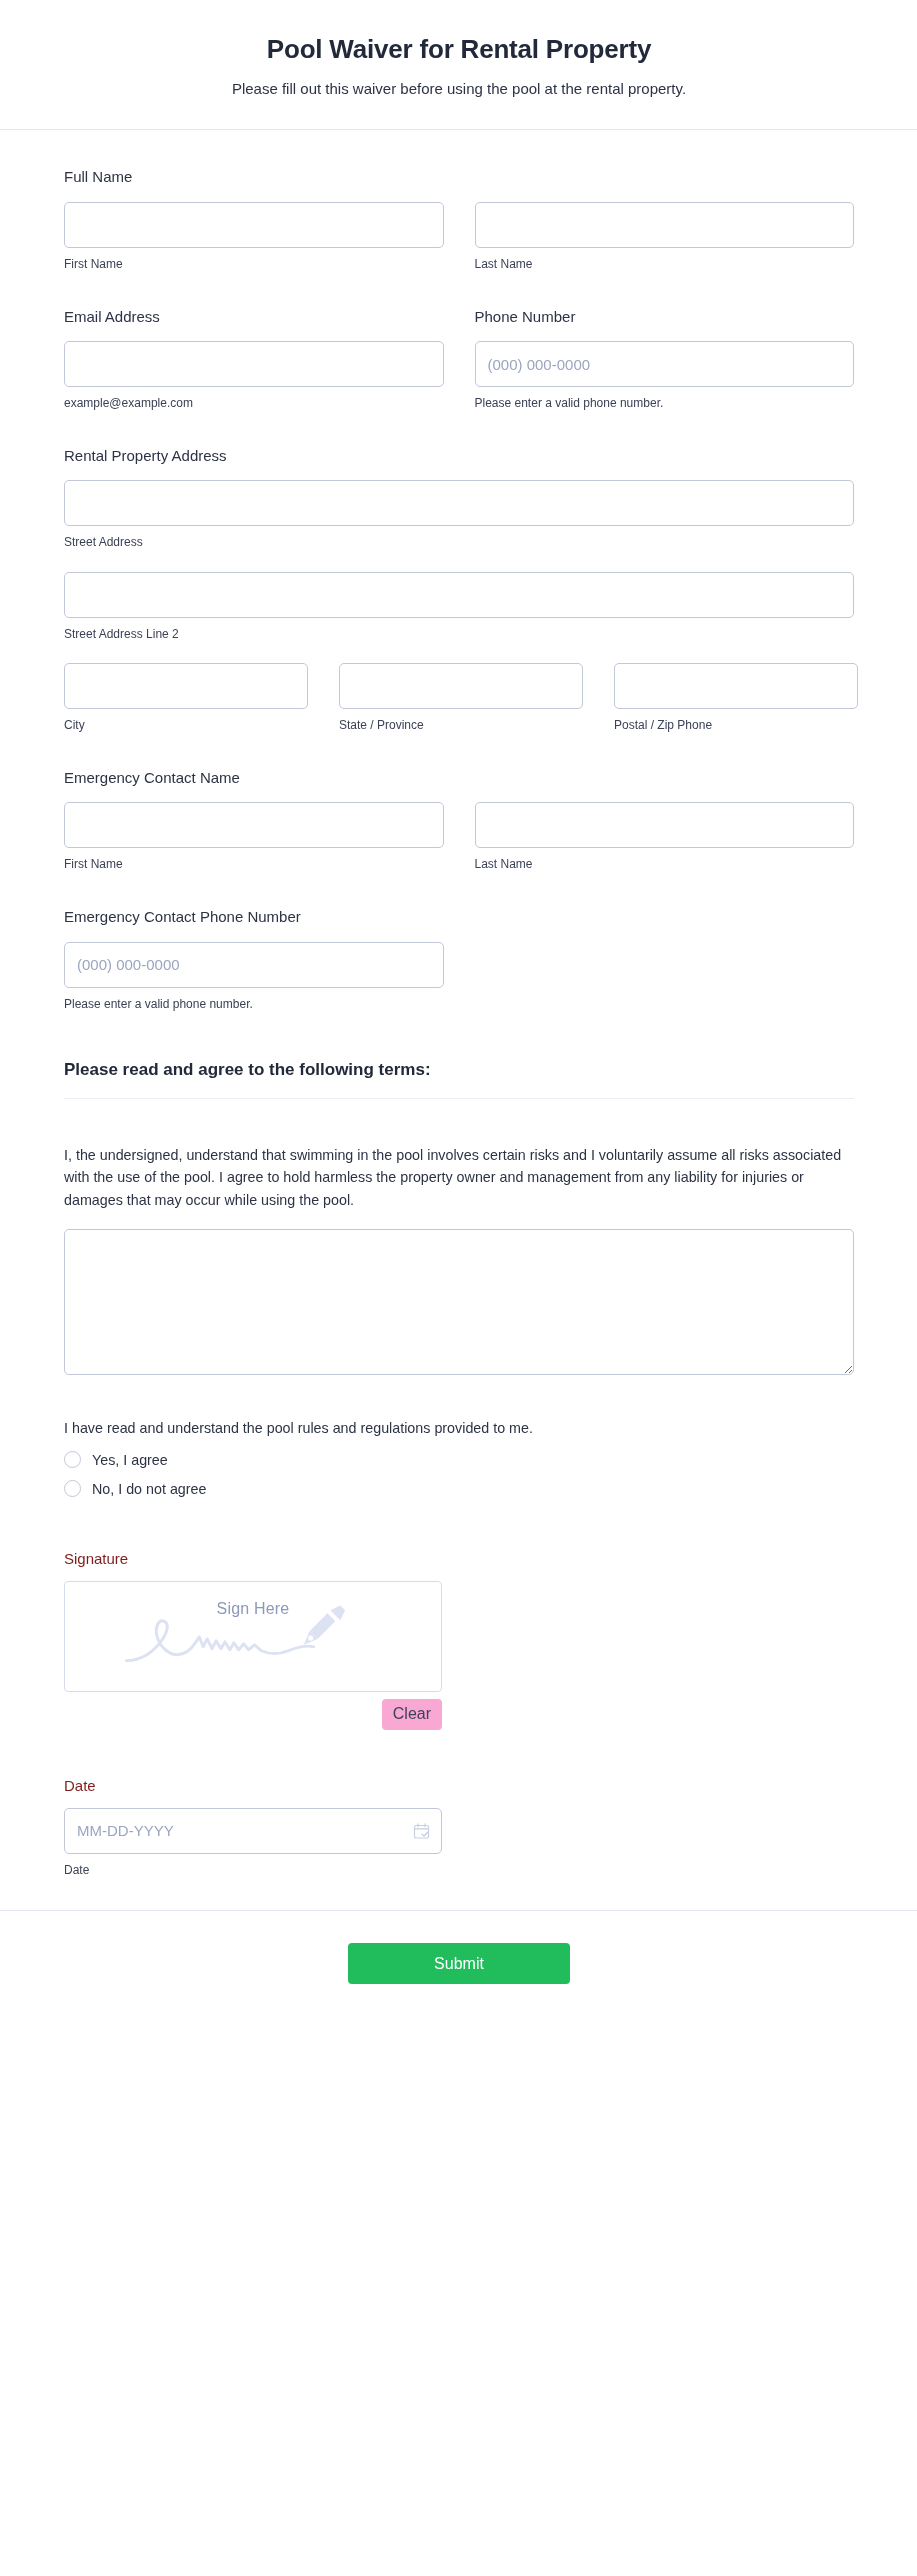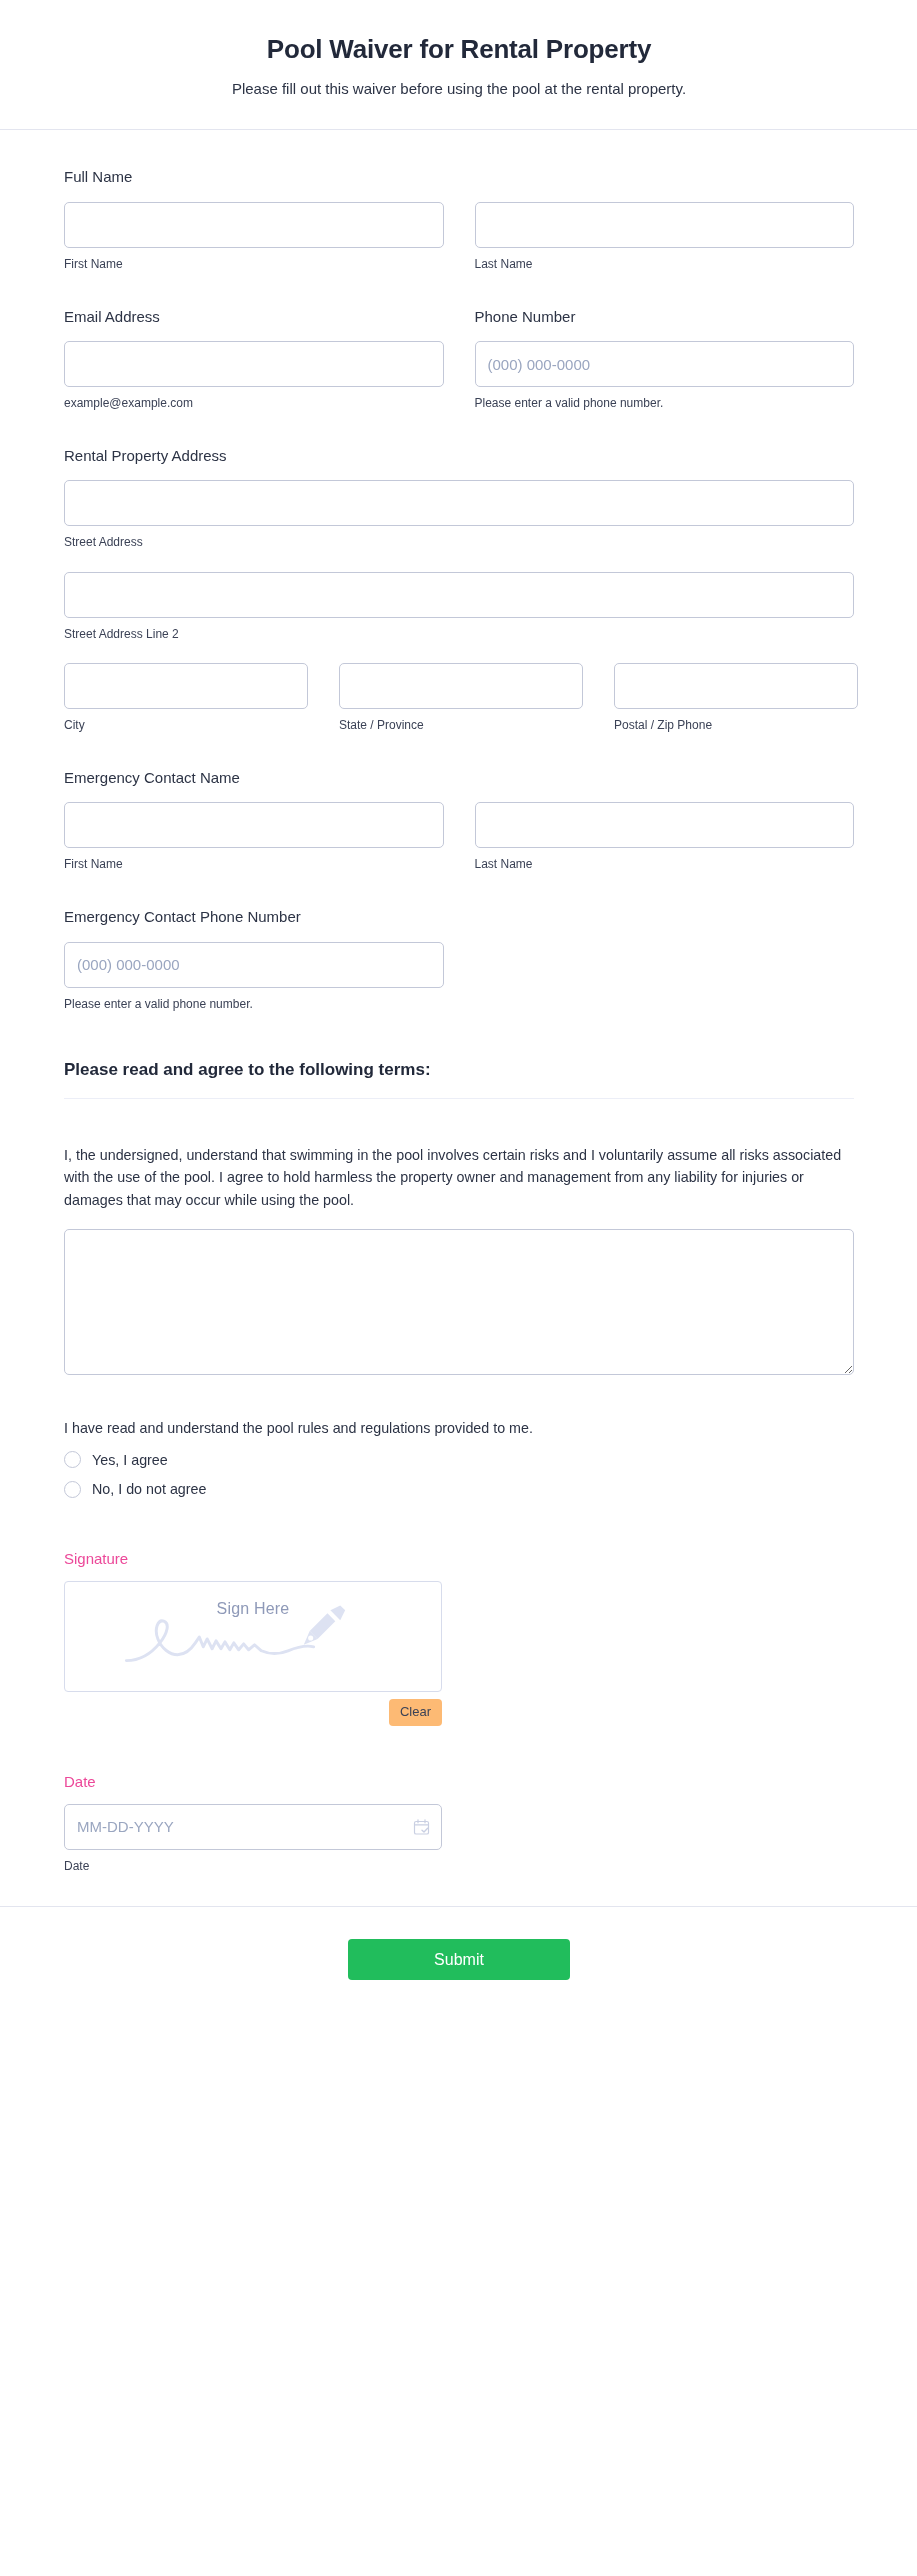--- a/index.html
+++ b/index.html
@@ -122,21 +122,21 @@
   }
 
   .rules-question {
     font-size: 14.3px;
     color: #2c3345;
     margin: 43px 0 13px 0;
     line-height: 1.4;
   }
   .radio-row {
     display: flex;
-    align-items: center;
+    align-items: flex-start;
     gap: 11px;
     margin-bottom: 11px;
     cursor: pointer;
   }
   .radio-dot {
     width: 17px; height: 17px;
     border: 1px solid #c3c8d8;
     border-radius: 50%;
     background: #fff;
     flex: 0 0 auto;
@@ -144,21 +144,21 @@
   .radio-label {
     font-size: 14.3px;
     color: #2c3345;
     line-height: 1.3;
   }
 
   
   .sig-section { margin-top: 51px; }
   .sig-label {
     font-size: 15px;
-    color: #ec4899;
+    color: #7f1d1d;
     margin-bottom: 14px;
     display: block;
   }
   .sig-pad {
     width: 378px;
     height: 111px;
     border: 1px solid #d7dcec;
     border-radius: 4px;
     background: #fff;
     position: relative;
@@ -180,26 +180,26 @@
     color: #8e99b8;
     letter-spacing: 0.2px;
   }
   .clear-row {
     width: 378px;
     display: flex;
     justify-content: flex-end;
     margin-top: 7px;
   }
   .clear-btn {
-    background: #fdba74;
+    background: #f9a8d4;
     border: none;
     border-radius: 4px;
     color: #3b4256;
     font-family: "Liberation Sans", sans-serif;
-    font-size: 13px;
+    font-size: 16px;
     padding: 5px 11px;
     cursor: pointer;
     line-height: 1.3;
   }
 
   
   .date-section { margin-top: 47px; padding-bottom: 32px; }
   .date-wrap { position: relative; width: 378px; }
   .date-input { padding-right: 37px; }
   .cal-icon {

